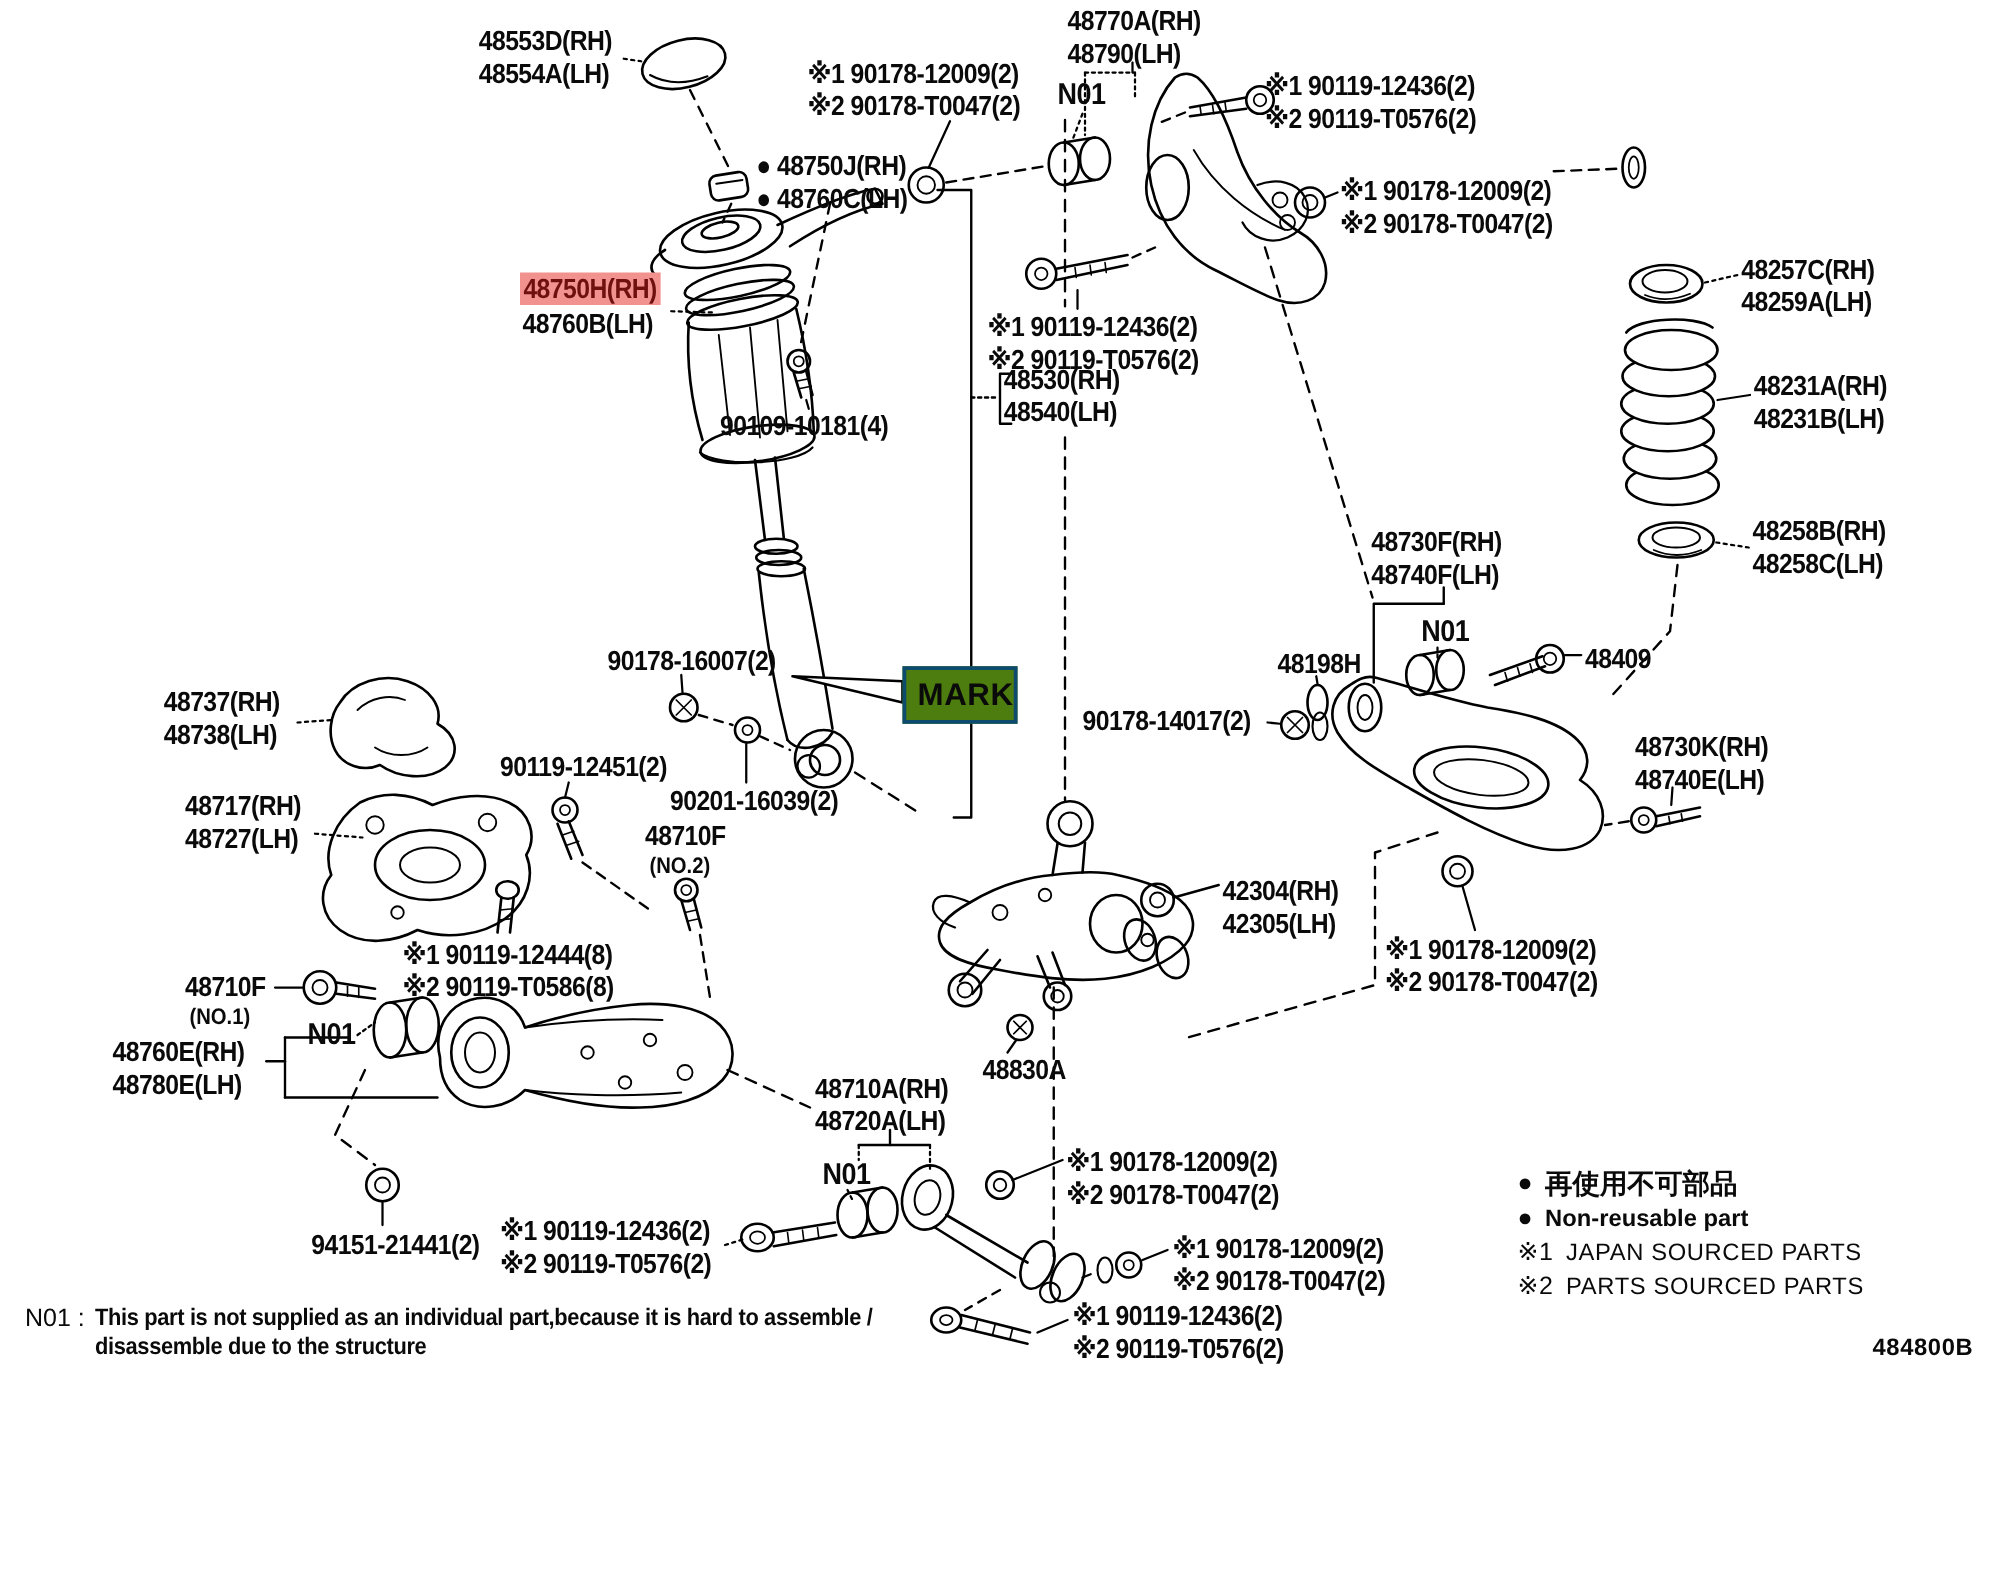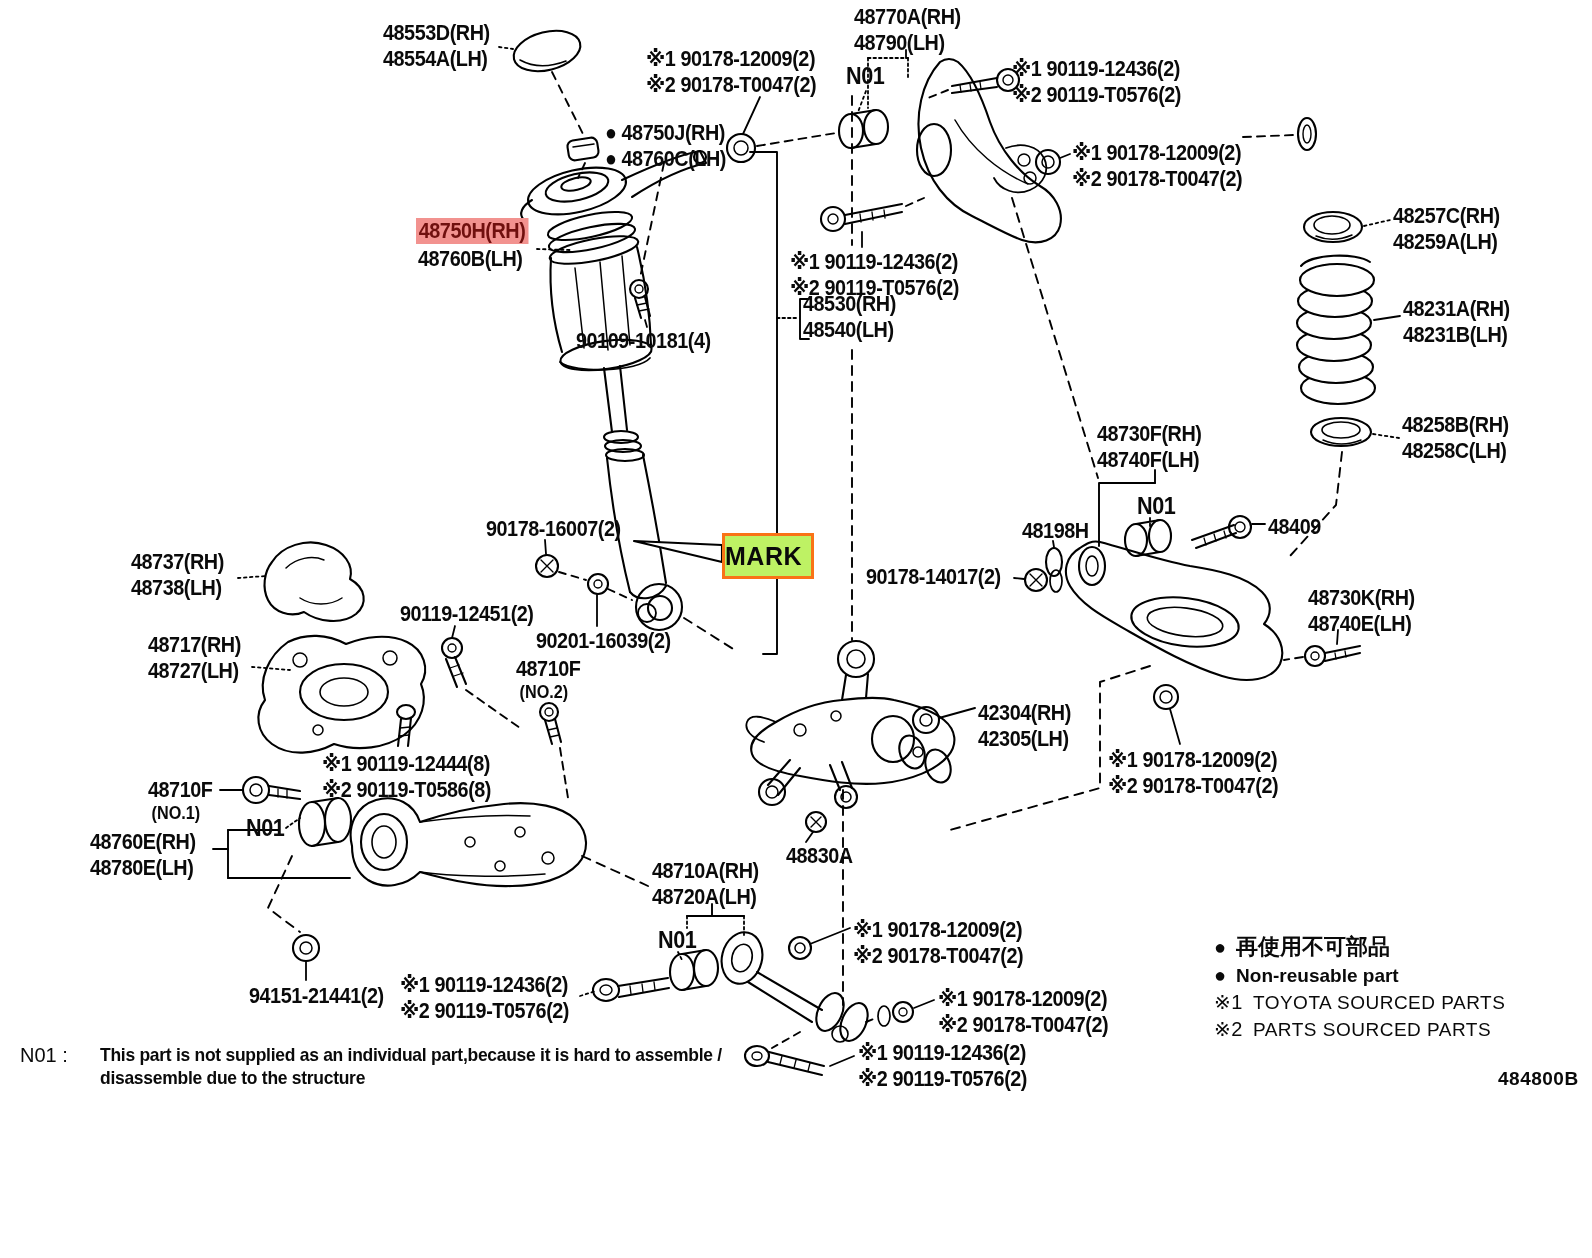--- a/index.html
+++ b/index.html
@@ -6,34 +6,34 @@
   .stage{position:relative;width:1592px;height:1258px;background:#ffffff;overflow:hidden;
          font-family:"Liberation Sans","DejaVu Sans",sans-serif;color:#0a0a0a;}
   svg.art{position:absolute;left:0;top:0;}
   
   .lbl{position:absolute;font-weight:700;font-size:22px;line-height:1.17;letter-spacing:-0.5px;
        white-space:nowrap;transform:scaleX(0.9);transform-origin:left top;color:#0a0a0a;}
   .lbl div{min-height:1em;}
   .lbl .hl{background:#F2928F;color:#70100E;padding:0 3px;display:inline-block;}
   .lbl .small{font-size:18px;letter-spacing:0;}
   
-  .markbox{position:absolute;border:3px solid #f97316;font-weight:700;font-size:25px;
-           display:flex;align-items:center;justify-content:flex-start;letter-spacing:0.5px;
-           background:#bef264;}
+  .markbox{position:absolute;border:3px solid #0c4a6e;font-weight:700;font-size:25px;
+           display:flex;align-items:center;justify-content:flex-end;letter-spacing:0.5px;
+           background:#4d7c0f;}
   
   .legend{position:absolute;line-height:1.0;}
   .leg-item{display:flex;align-items:center;margin-bottom:7px;white-space:nowrap;}
   .leg-marker{display:inline-block;margin-right:10px;font-size:20px;}
   .leg-cjk{font-size:22px;font-weight:700;}
   .leg-en{font-size:19px;font-weight:700;}
   .leg-src{font-size:19px;font-weight:400;letter-spacing:0.5px;}
   .diagcode{position:absolute;font-size:19px;font-weight:700;letter-spacing:0.5px;}
   
   .footnote{position:absolute;display:flex;align-items:flex-start;}
-  .fn-label{font-size:20px;font-weight:400;margin-right:32px;white-space:nowrap;}
+  .fn-label{font-size:20px;font-weight:400;margin-right:8px;white-space:nowrap;}
   .fn-lines{font-size:19px;font-weight:700;line-height:1.2;letter-spacing:-0.3px;
             transform:scaleX(0.92);transform-origin:left top;white-space:nowrap;}
   
   .banner{position:absolute;left:0;top:1108px;width:1592px;height:150px;background:#686868;
           display:flex;align-items:center;justify-content:center;gap:110px;}
   .banner span{color:#fff;font-size:66px;font-weight:400;letter-spacing:0;white-space:nowrap;
                transform:scaleX(0.95);}
 </style>
 </head>
 <body>
@@ -550,21 +550,21 @@
       <div class="leg-item leg-cjk">
         <span class="leg-marker">●</span>
         <span>再使用不可部品</span>
       </div>
       <div class="leg-item leg-en">
         <span class="leg-marker">●</span>
         <span>Non-reusable part</span>
       </div>
       <div class="leg-item leg-src">
         <span class="leg-marker">※1</span>
-        <span>TOYOTA SOURCED PARTS</span>
+        <span>JAPAN SOURCED PARTS</span>
       </div>
       <div class="leg-item leg-src">
         <span class="leg-marker">※2</span>
         <span>PARTS SOURCED PARTS</span>
       </div>
     </div>
 
   <div class="diagcode" style="left:1498px;top:1068px;">484800B</div>
 
   <div class="footnote" style="left:20px;top:1044px;">

